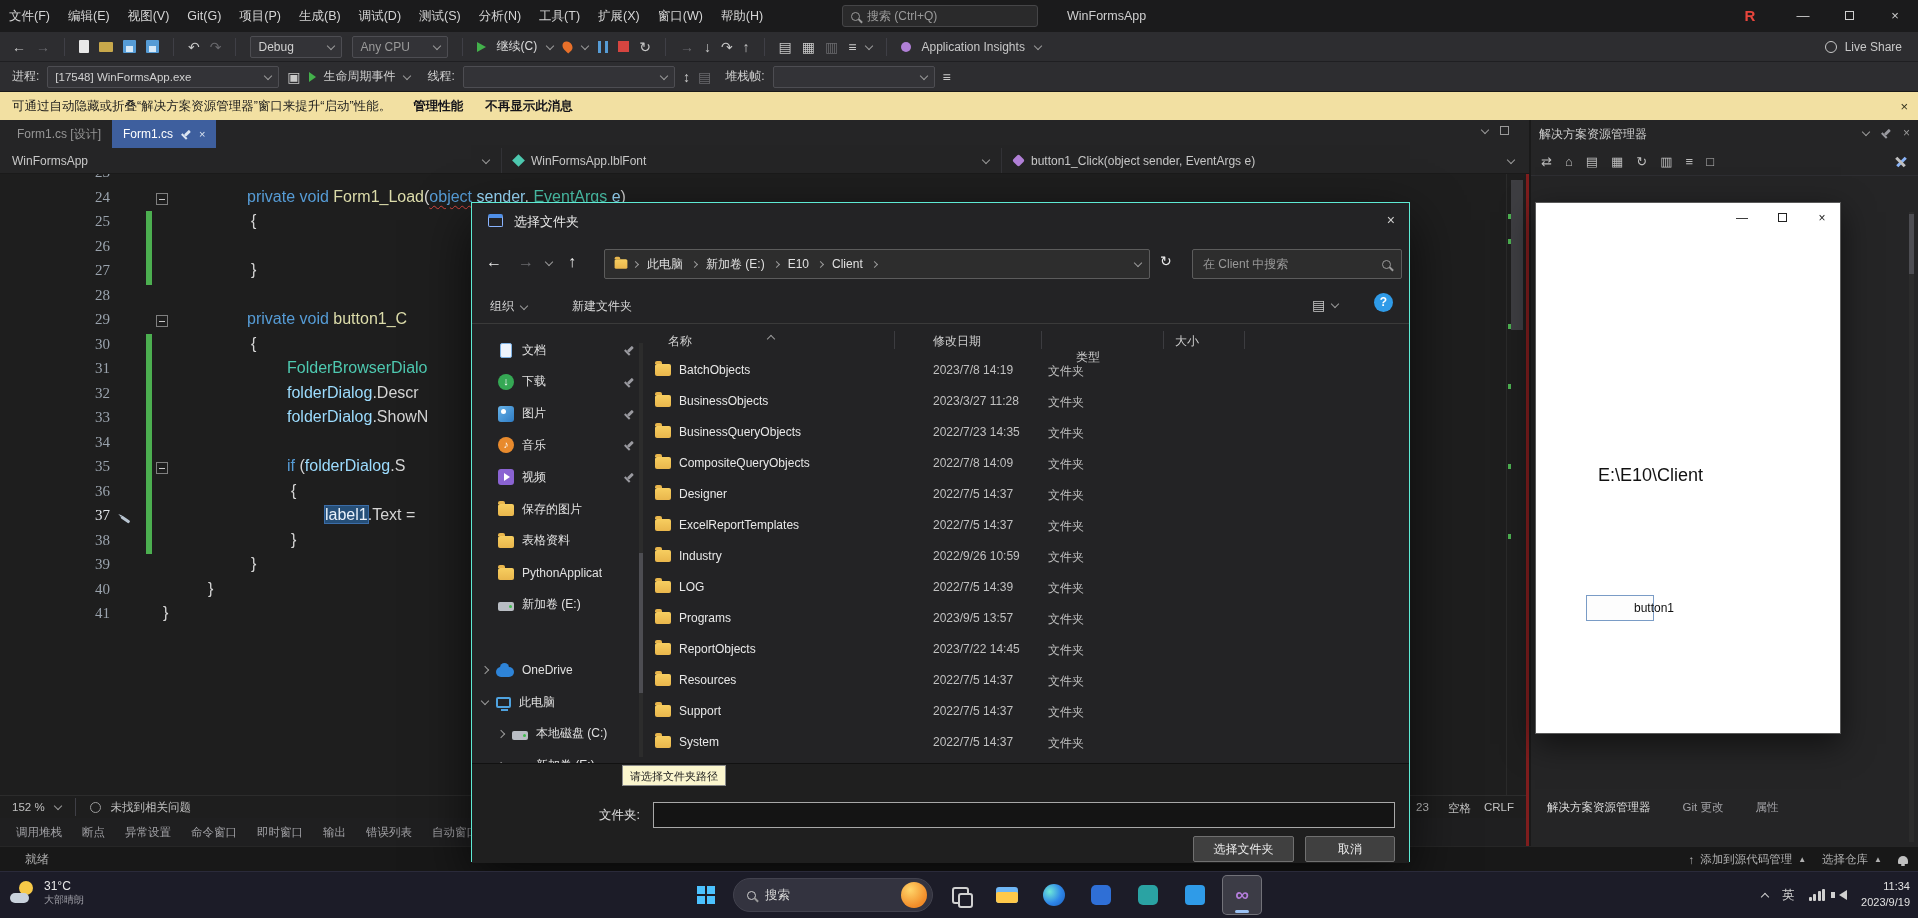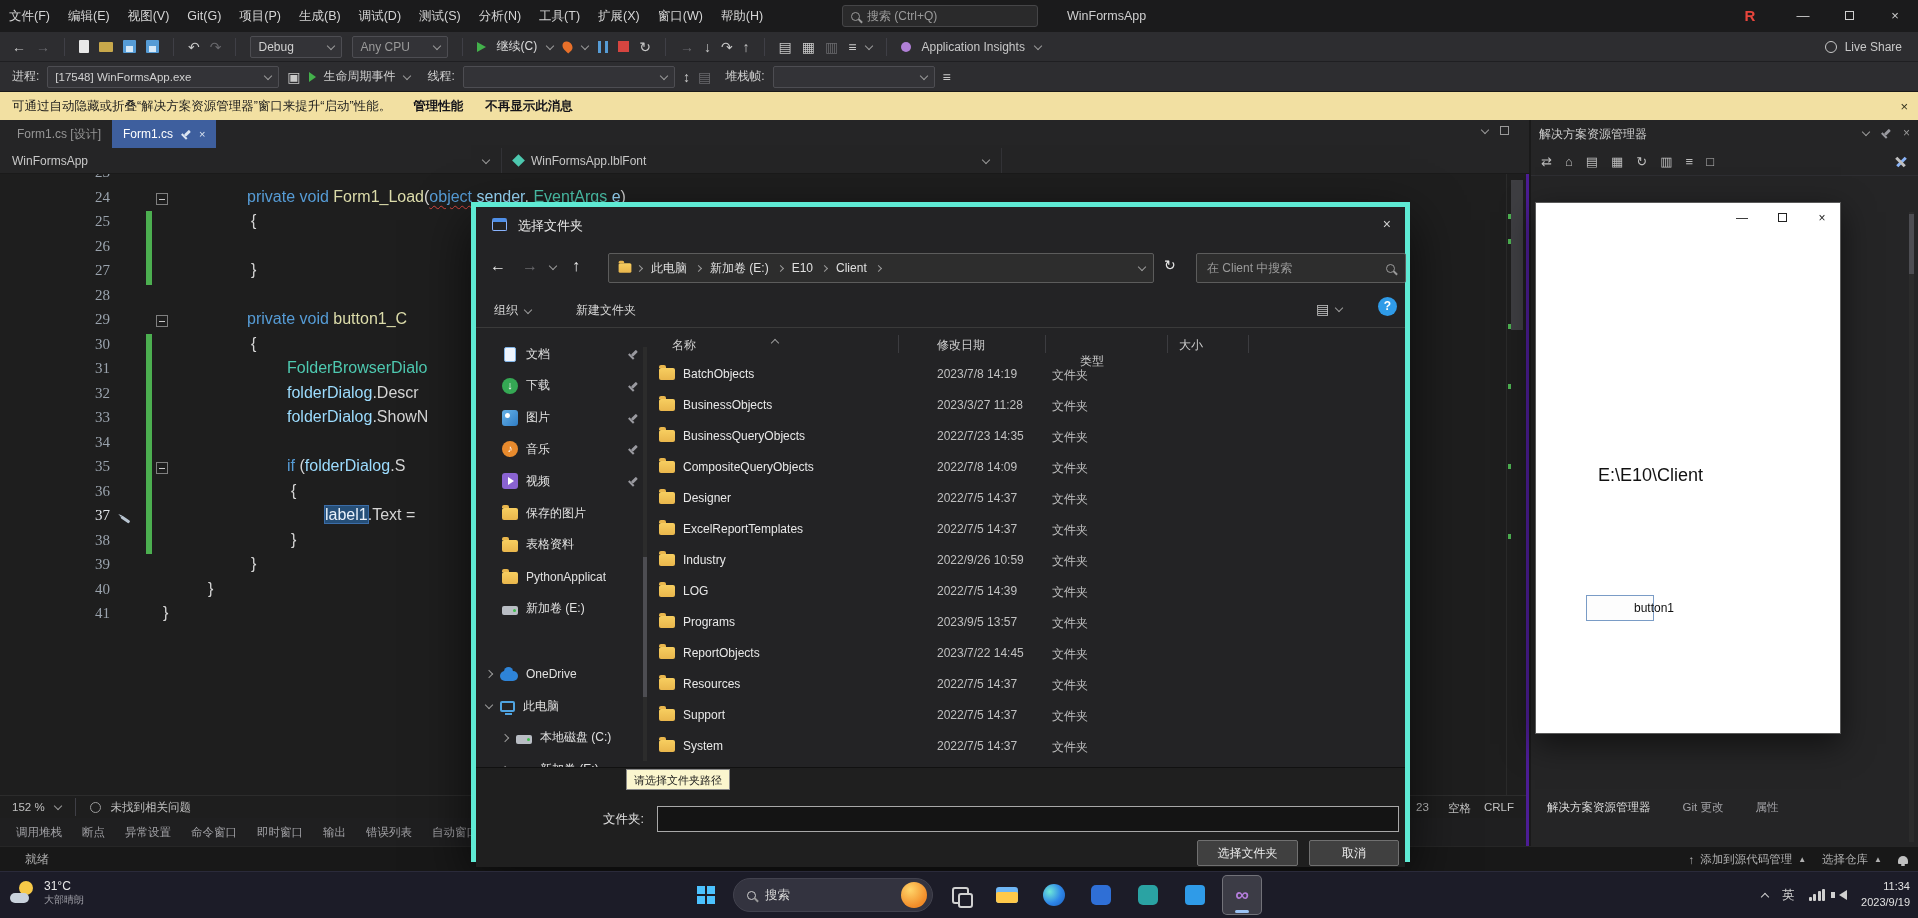--- a/index.html
+++ b/index.html
@@ -1,17 +1,17 @@
 <!DOCTYPE html>
 <html style="--active-tab: #3E5F9E; --infobar-bg: #F2E0A2; --modified-green: #4CAF50; --run-green: #43B14B; --stop-red: #D64540; --help-blue: #2F9BE8; --selection: #264F78;"><head>
 <meta charset="utf-8">
 <style>
   *{margin:0;padding:0;box-sizing:border-box;font-family:"Liberation Sans",sans-serif;}
   html,body{width:1918px;height:918px;overflow:hidden;background:#1e1e1e;}
-  #root{position:relative;width:1918px;height:918px;overflow:hidden;background:#4c1d95;color:#d4d4d4;}
+  #root{position:relative;width:1918px;height:918px;overflow:hidden;background:#7f1d1d;color:#d4d4d4;}
   .cv{width:6px;height:6px;border-right:1.5px solid currentColor;border-bottom:1.5px solid currentColor;display:inline-block;flex:none;}
   .cv.d{transform:rotate(45deg);margin-top:-2px;}
   .cv.r{transform:rotate(-45deg);}
   .cv.u{transform:rotate(225deg);margin-top:3px;}
   .vsep{width:1px;height:18px;background:#3f3f46;flex:none;margin:0 4px;}
   .glyph{font-size:14px;color:#c8c8c8;flex:none;}
   .glyph.dim{color:#69696d;}
   .mag{width:9px;height:9px;border:1.5px solid #9a9a9a;border-radius:50%;position:relative;flex:none;}
   .mag::after{content:"";position:absolute;width:5px;height:1.5px;background:#9a9a9a;transform:rotate(45deg);right:-4px;bottom:-2px;}
   
@@ -95,21 +95,21 @@
   #sln-search{position:absolute;left:6px;top:62px;width:377px;height:22px;background:#2d2d2d;border:1px solid #3f3f46;display:flex;align-items:center;gap:8px;padding:0 7px;font-size:11px;color:#808080;}
   #sln-scroll{position:absolute;right:4px;top:92px;width:5px;height:630px;background:#2c2c2c;}
   #sln-thumb{position:absolute;left:0;top:2px;width:5px;height:60px;background:#4d4d52;}
   #sln-tabs{position:absolute;left:8px;top:680px;display:flex;gap:16px;}
   
   #winform{position:absolute;left:1535px;top:202px;width:306px;height:532px;background:#ffffff;border:1px solid #5a5a5a;box-shadow:0 10px 30px rgba(0,0,0,.55);z-index:40;}
   .wf-ctl{position:absolute;top:0;width:40px;height:30px;text-align:center;line-height:30px;color:#222;font-size:12px;}
   #wf-path{position:absolute;left:62px;top:262px;font-size:18px;color:#111;}
   #wf-btn{position:absolute;left:50px;top:392px;width:68px;height:26px;background:#fdfdfd;border:1px solid #7a9cc6;font-size:12px;color:#111;text-align:center;line-height:24px;padding-left:47px;}
   
-  #fdialog{position:absolute;left:471px;top:202px;width:939px;height:660px;background:#232325;border:5px solid #5eead4;box-shadow:0 18px 50px rgba(0,0,0,.65);z-index:50;font-size:12px;}
+  #fdialog{position:absolute;left:471px;top:202px;width:939px;height:660px;background:#232325;border:1px solid #5eead4;box-shadow:0 18px 50px rgba(0,0,0,.65);z-index:50;font-size:12px;}
   #fd-title{position:absolute;left:0;top:0;width:100%;height:36px;}
   .miniwin{position:absolute;left:16px;top:11px;width:15px;height:13px;border:1px solid #8ab4ff;border-top:4px solid #4f8fe8;border-radius:2px;}
   #fd-title .t{position:absolute;left:42px;top:10px;color:#e8e8e8;font-size:13px;}
   #fd-close{position:absolute;right:14px;top:9px;color:#d0d0d0;font-size:14px;}
   .navgl{position:absolute;font-size:16px;color:#e8e8e8;}
   #fd-addr{position:absolute;left:132px;top:46px;width:546px;height:30px;background:#2d2d2d;border:1px solid #5c5c5c;border-radius:2px;display:flex;align-items:center;gap:4px;padding:0 8px;color:#e0e0e0;}
   .crumb{padding:0 5px;}
   .sep{color:#9a9a9a;width:5px;height:5px;}
   #fd-search{position:absolute;left:720px;top:46px;width:210px;height:30px;background:#2d2d2d;border:1px solid #5c5c5c;border-radius:2px;display:flex;align-items:center;padding:0 10px;color:#9a9a9a;gap:8px;}
   #fd-cmd{position:absolute;left:0;top:88px;width:100%;height:30px;color:#d8d8d8;}
@@ -343,20 +343,25 @@
   <div id="navbar">
     <div class="nav-seg" style="width:502px;">
       <span>WinFormsApp</span>
       <span class="cv d" style="margin-left:auto;"></span>
     </div>
     <div class="nav-seg" style="width:500px;">
       <span class="ic-class"></span>
       <span>WinFormsApp.lblFont</span>
       <span class="cv d" style="margin-left:auto;"></span>
     </div>
+    <div class="nav-seg" style="width:524px;border-right:none;">
+      <span class="ic-method"></span>
+      <span>button1_Click(object sender, EventArgs e)</span>
+      <span class="cv d" style="margin-left:auto;"></span>
+    </div>
   </div>
 
   <div id="editor">
     <div id="code-lines">
         <div class="code-line" style="top: -12px;">
           <span class="lnum">23</span>
         </div>
         <div class="code-line" style="top: 12.5px;">
           <span class="lnum">24</span>
           <span class="fold"></span>

